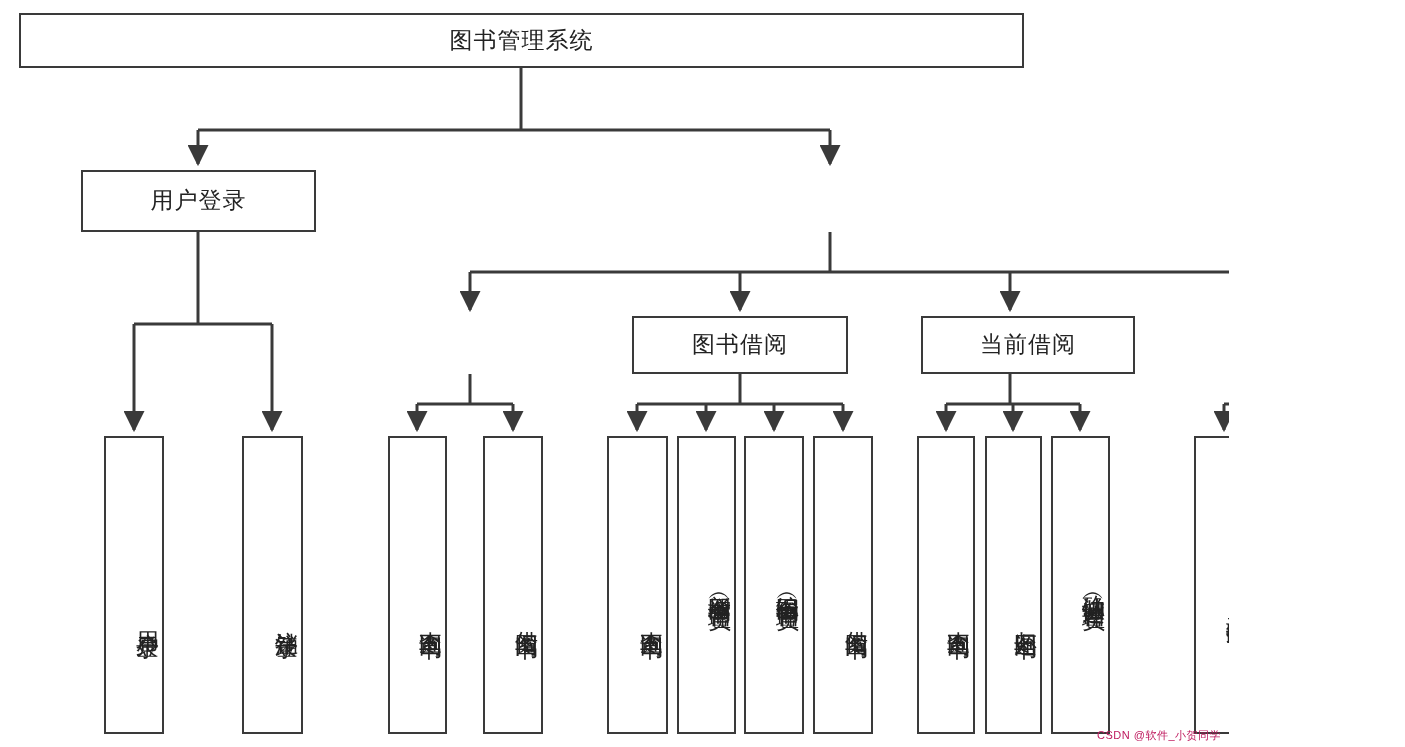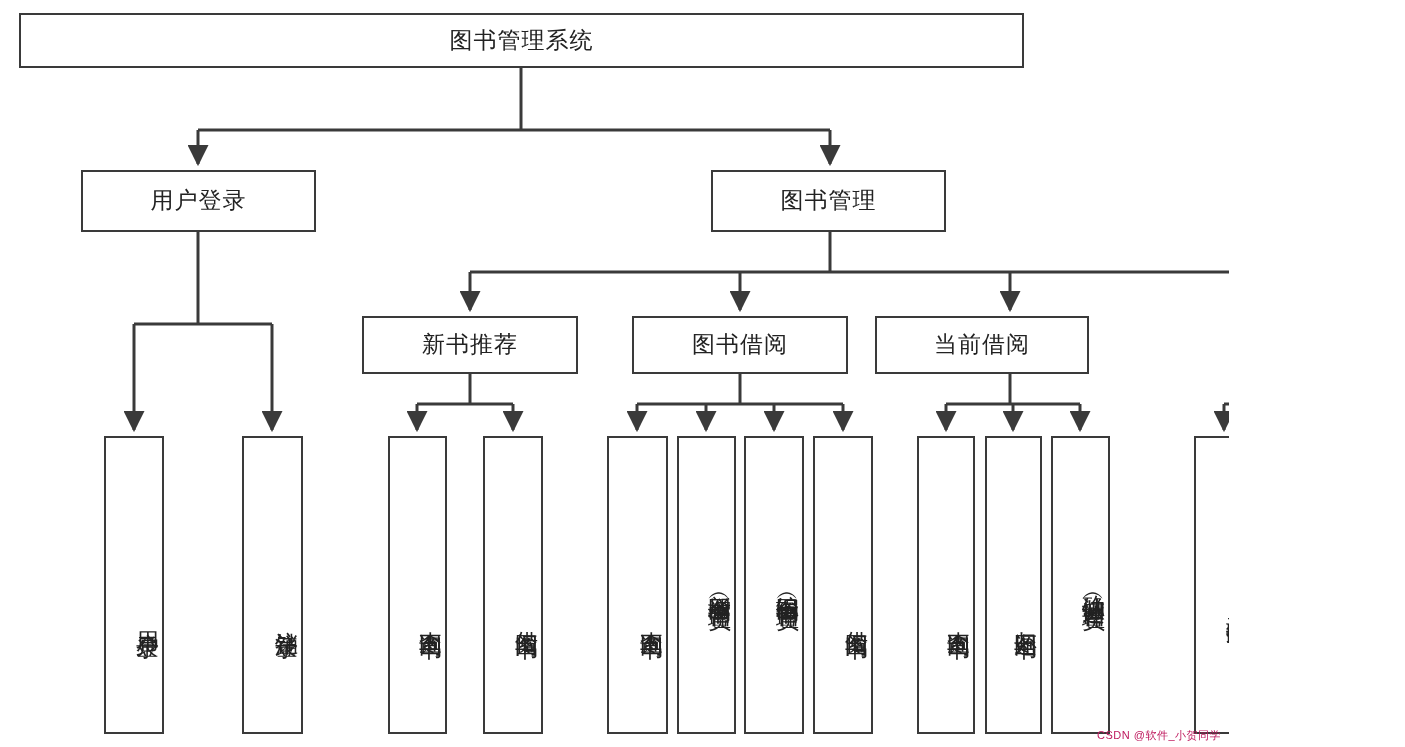--- a/index.html
+++ b/index.html
@@ -123,31 +123,25 @@
     </g>
   </svg>
 
   <div class="node horizontal" style="left:19px; top:13px; width:1005px; height:55px;">
     <span class="node-label">图书管理系统</span>
   </div>
 
   <div class="node horizontal" style="left:81px; top:170px; width:235px; height:62px;">
     <span class="node-label">用户登录</span>
   </div>
-  <div class="node horizontal" style="left:711px; top:170px; width:235px; height:62px;">
-    <span class="node-label">图书管理</span>
-  </div>
 
-  <div class="node horizontal" style="left:362px; top:316px; width:216px; height:58px;">
-    <span class="node-label">新书推荐</span>
-  </div>
   <div class="node horizontal" style="left:632px; top:316px; width:216px; height:58px;justify-content:center;">
     <span class="node-label">图书借阅</span>
   </div>
-  <div class="node horizontal" style="left:875px; top:316px; width:214px; height:58px;justify-content:center;">
+  <div class="node horizontal" style="left:921px; top:316px; width:214px; height:58px;justify-content:center;">
     <span class="node-label">当前借阅</span>
   </div>
 
   <div class="node vertical" style="left:104px; top:436px; width:60px; height:298px; padding-top:70px;">
     <span class="node-label">用户登录</span>
   </div>
   <div class="node vertical" style="left:242px; top:436px; width:61px; height:298px; padding-top:70px;">
     <span class="node-label">注销登录</span>
   </div>
 

